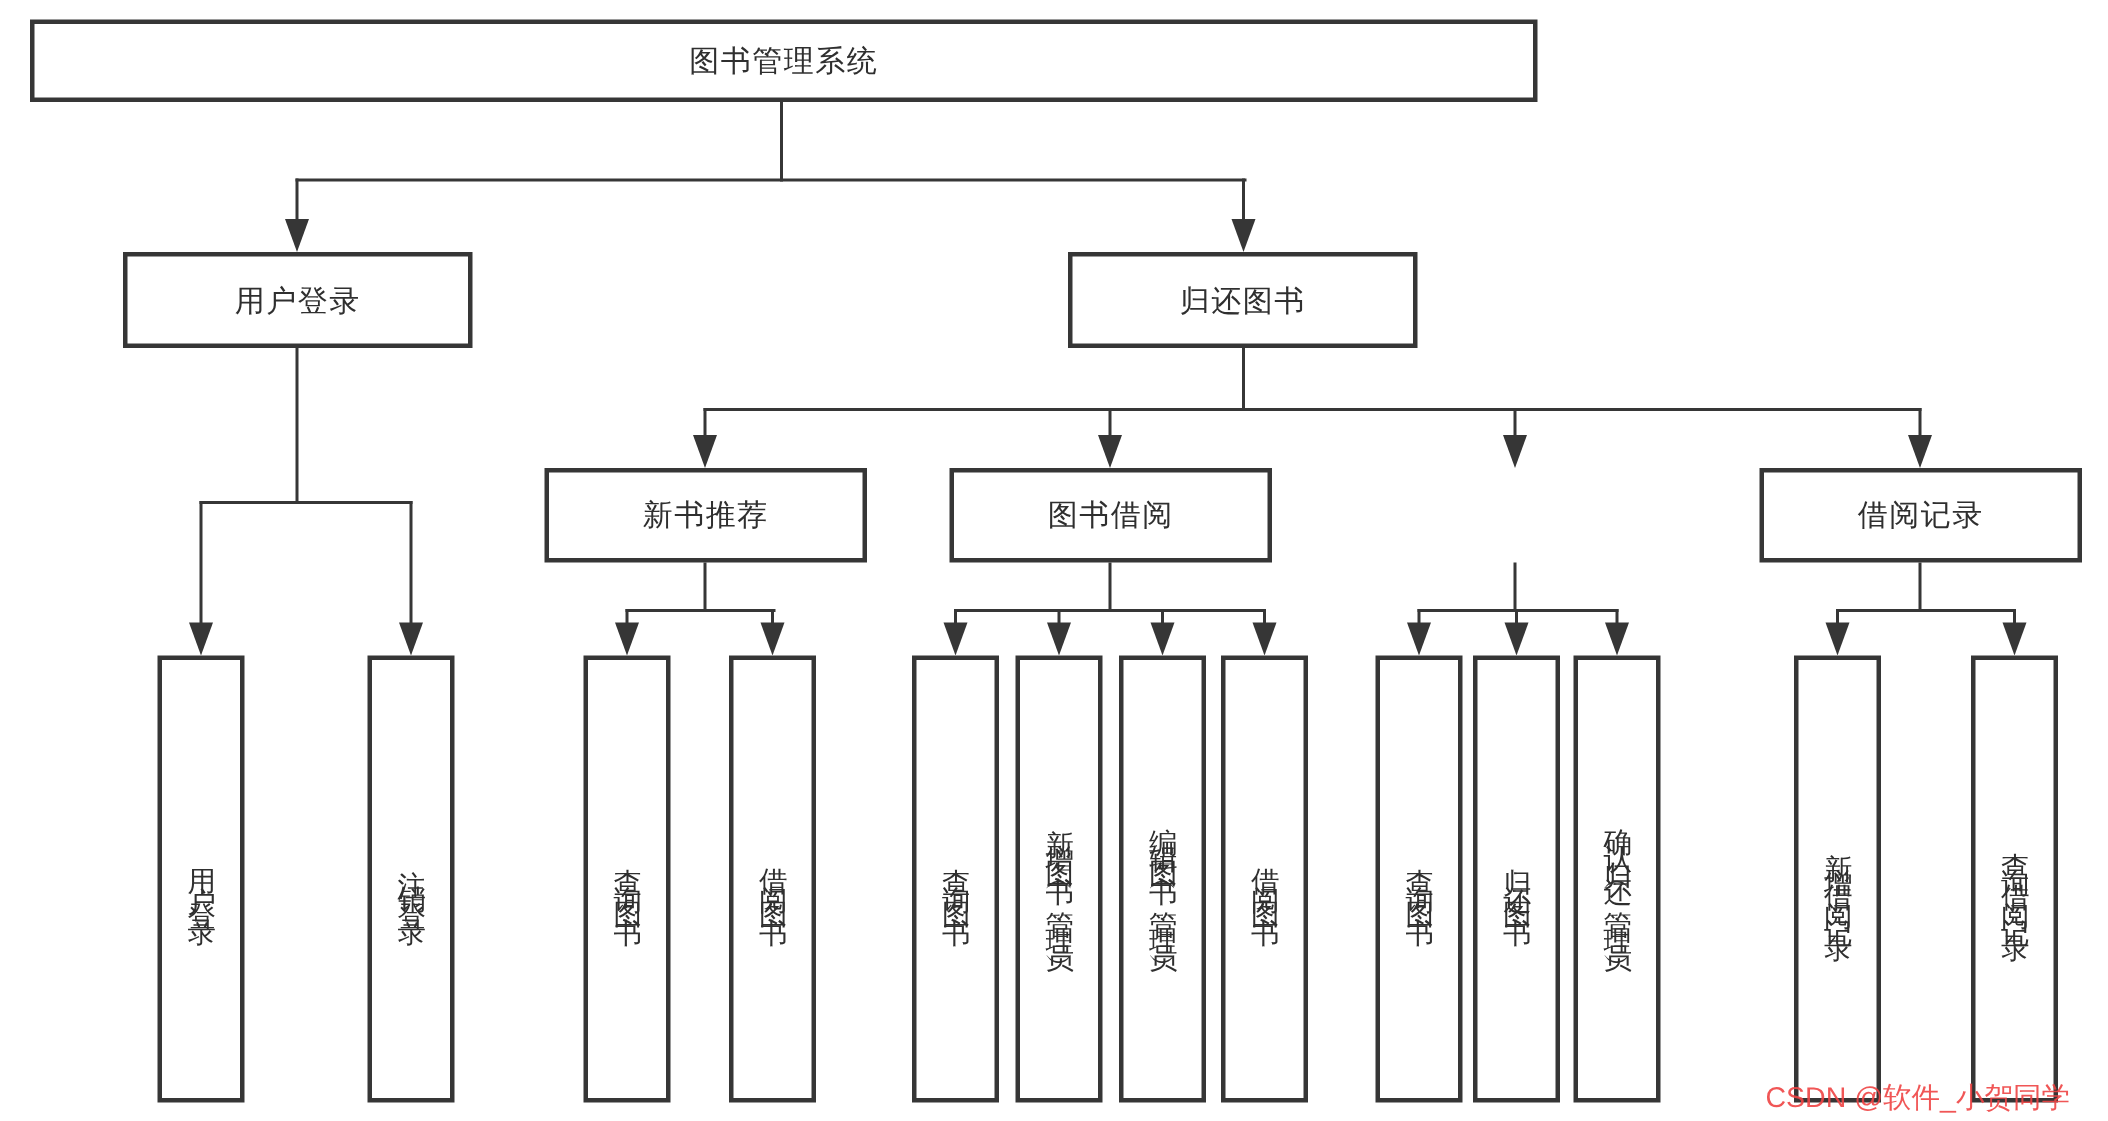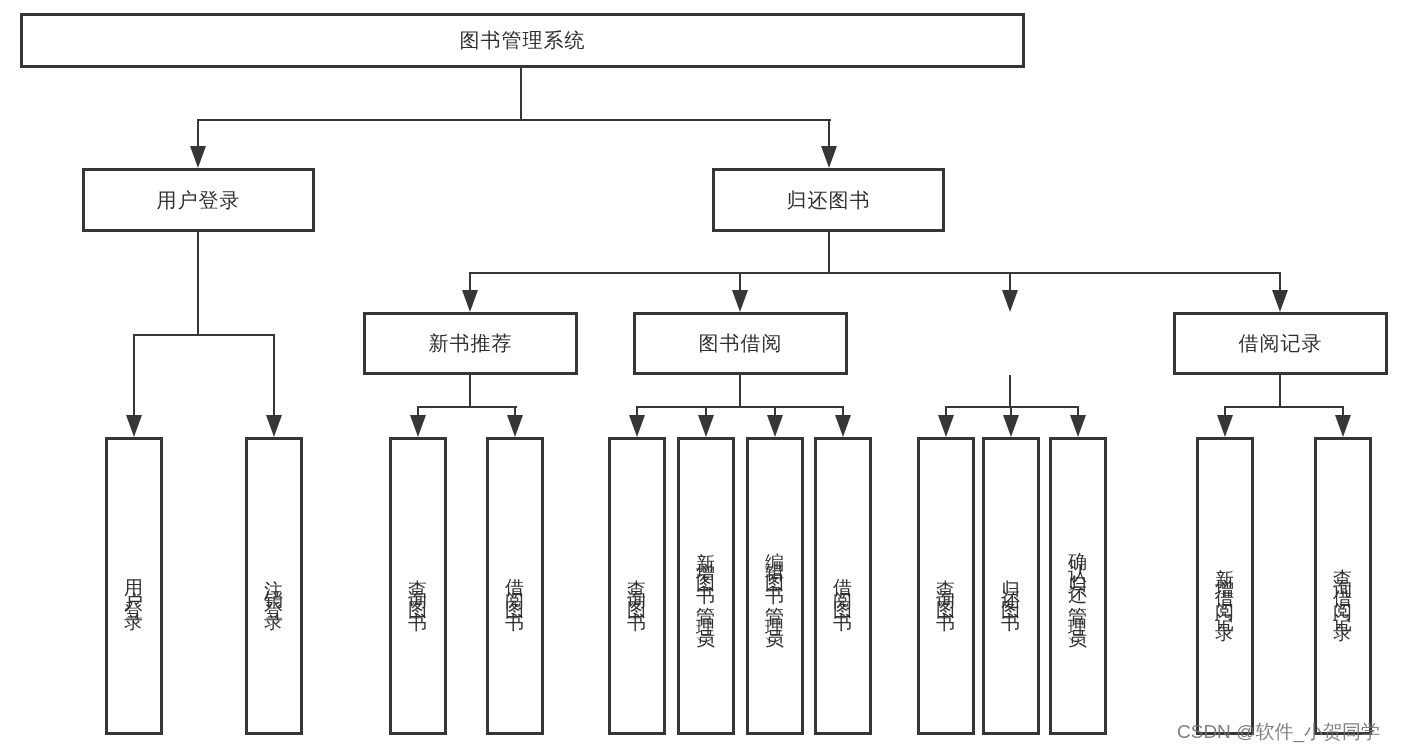--- a/index.html
+++ b/index.html
@@ -49,21 +49,21 @@
     position:absolute;width:0;height:0;
     border-left:8px solid transparent;
     border-right:8px solid transparent;
     border-top:22px solid var(--line);
   }
   .watermark{
     position:absolute;
     left:1177px;
     top:719px;
     font-size:19px;
-    color:#737373;
+    color:#ef4444;
     opacity:0.9;
     white-space:nowrap;
   }
 </style>
 </head>
 <body>
 
 <div id="canvas">
 
   <div class="node" style="left:20px;top:13px;width:1005px;height:55px">

